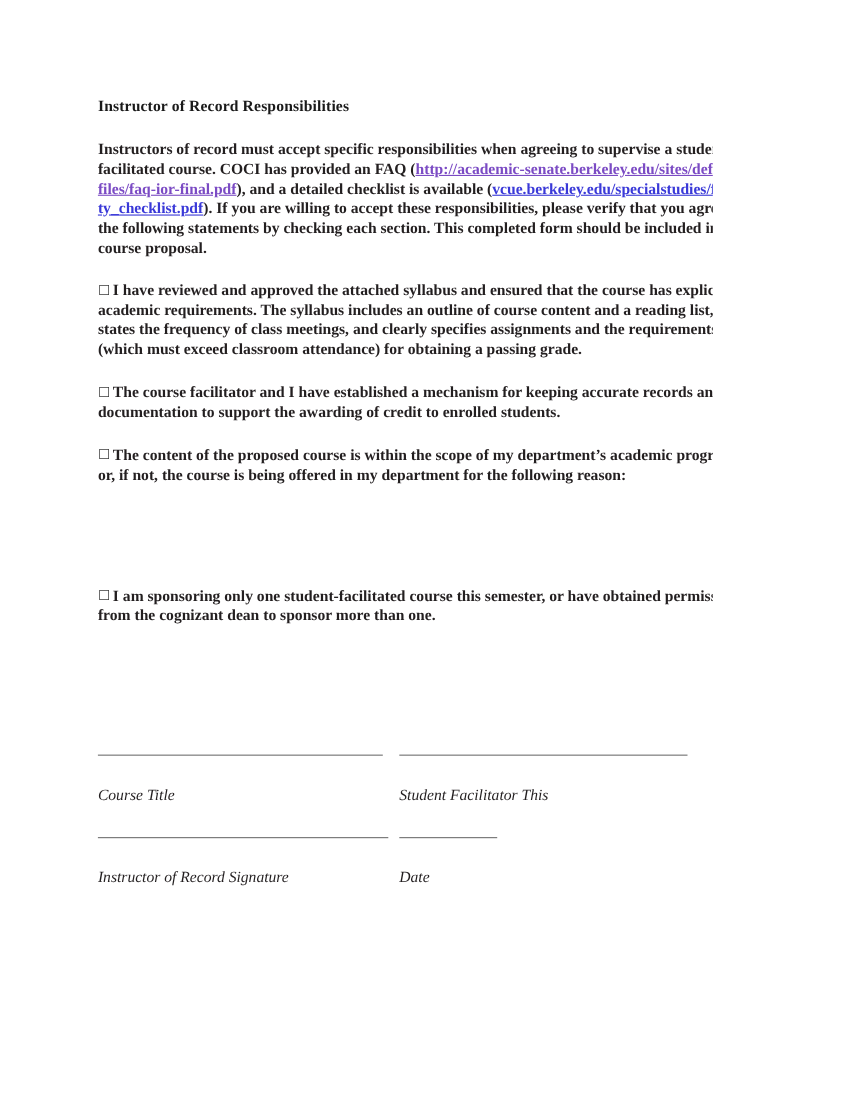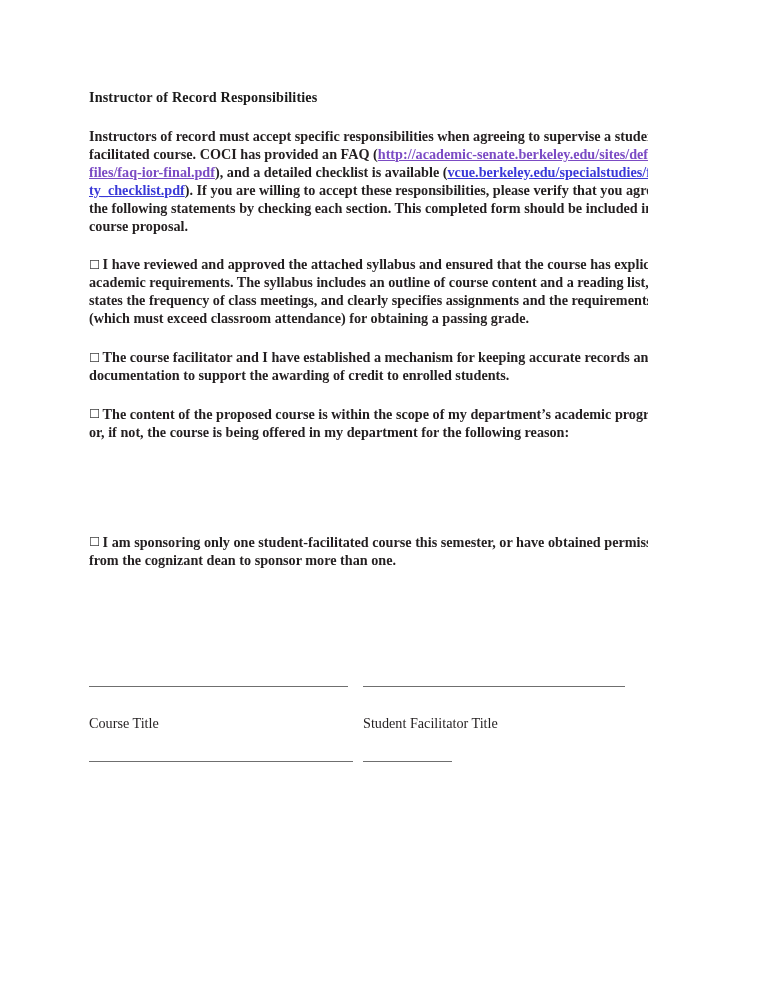--- a/index.html
+++ b/index.html
@@ -96,20 +96,21 @@
 
   .sig-rule.r-course   { left: 0px;   width: 259px; }
   .sig-rule.r-student  { left: 274px; width: 262px; }
   .sig-rule.r-instr    { left: 0px;   width: 264px; }
   .sig-rule.r-date     { left: 274px; width: 89px; }
 
   .sig-labels {
     position: relative;
     height: 22px;
     margin-top: 9px;
+    font-style: italic;
   }
   .sig-label {
     position: absolute;
     top: 0;
     font-size: 14.2px;
     line-height: 1.2;
     white-space: nowrap;
     color: #231f20;
   }
   .sig-label.l-course  { left: 0px; }
@@ -139,24 +140,28 @@
 
   </div>
 
   <div class="sig-block first">
     <div class="sig-row">
       <div class="sig-rule r-course"></div>
       <div class="sig-rule r-student"></div>
     </div>
     <div class="sig-labels">
       <div class="sig-label l-course">Course Title</div>
-      <div class="sig-label l-student">Student Facilitator Title</div>
+      <div class="sig-label l-student">Student Facilitator This</div>
     </div>
   </div>
 
   <div class="sig-block second">
     <div class="sig-row">
       <div class="sig-rule r-instr"></div>
       <div class="sig-rule r-date"></div>
     </div>
+    <div class="sig-labels">
+      <div class="sig-label l-instr">Instructor of Record Signature</div>
+      <div class="sig-label l-date">Date</div>
+    </div>
   </div>
 
 </div>
 
 </body></html>

